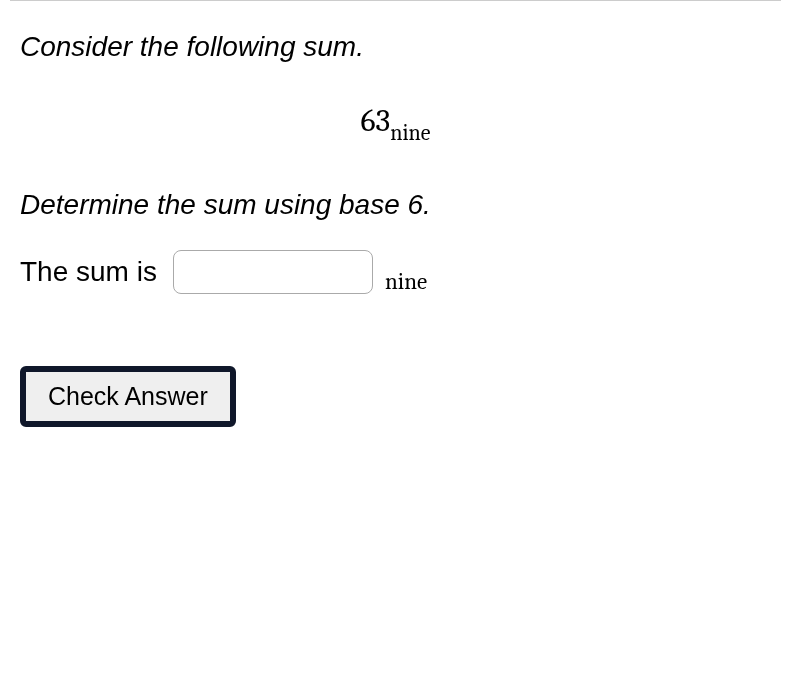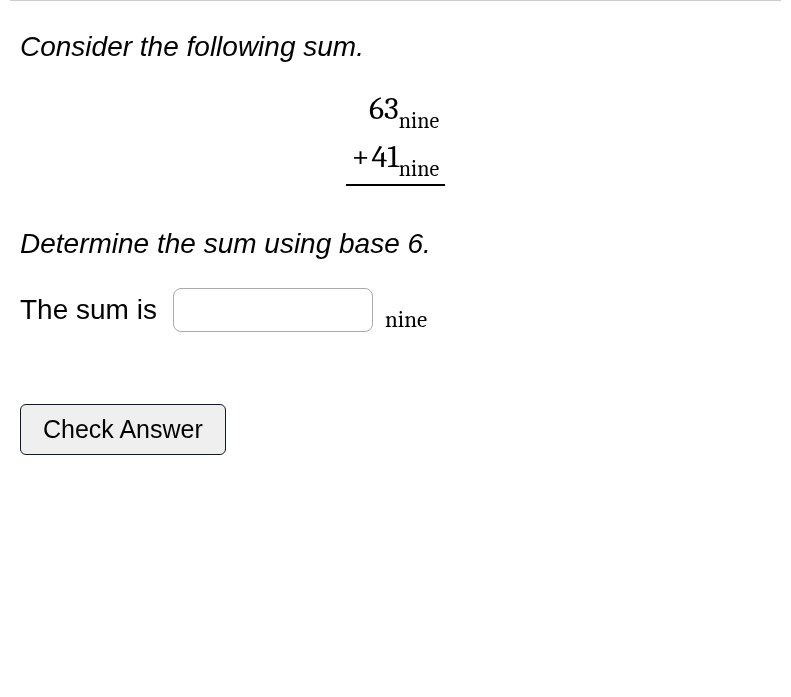--- a/index.html
+++ b/index.html
@@ -18,21 +18,21 @@
       padding: 20px 10px 10px 10px;
     }
     .prompt-text {
       font-size: 28px;
       margin: 8px 0 18px 0;
       line-height: 1.3;
       font-style: italic;
     }
     .equation-block {
       text-align: center;
-      margin: 22px auto 40px auto;
+      margin: 34px auto 40px auto;
       width: 100%;
     }
     .equation-inner {
       display: inline-block;
       text-align: right;
       font-family: "Cambria Math", Cambria, "Times New Roman", serif;
       font-size: 32px;
       line-height: 1.35;
     }
     .eq-row { white-space: nowrap; padding: 0 6px; }
@@ -66,39 +66,36 @@
       margin-left: -4px;
       position: relative;
       top: 10px;
     }
     .button-wrap { margin-top: 72px; }
     .check-btn {
       font-size: 25px;
       font-family: "Trebuchet MS", "Lucida Sans", Verdana, sans-serif;
       padding: 10px 22px;
       background: #efefef;
-      border: 1px solid #0f172a;
+      border: 6px solid #0f172a;
       border-radius: 6px;
       cursor: pointer;
     }
   </style>
 </head>
 <body>
 
 <div class="container">
 
   <div class="prompt-text">Consider the following sum.</div>
 
   <div class="equation-block">
     <div class="equation-inner">
       <div class="eq-row">
         <span class="bignum">63</span><span class="base-sub">nine</span>
-      </div>
-      <div class="eq-row has-rule">
-        <span class="op bignum">+</span><span class="bignum">41</span><span class="base-sub">nine</span>
       </div>
     </div>
   </div>
 
   <div class="prompt-text">Determine the sum using base 6.</div>
 
   <div class="answer-line">
     <span>The sum is</span>
     <input type="text" class="answer-input" value="" style="">
     <span class="suffix">nine</span>

